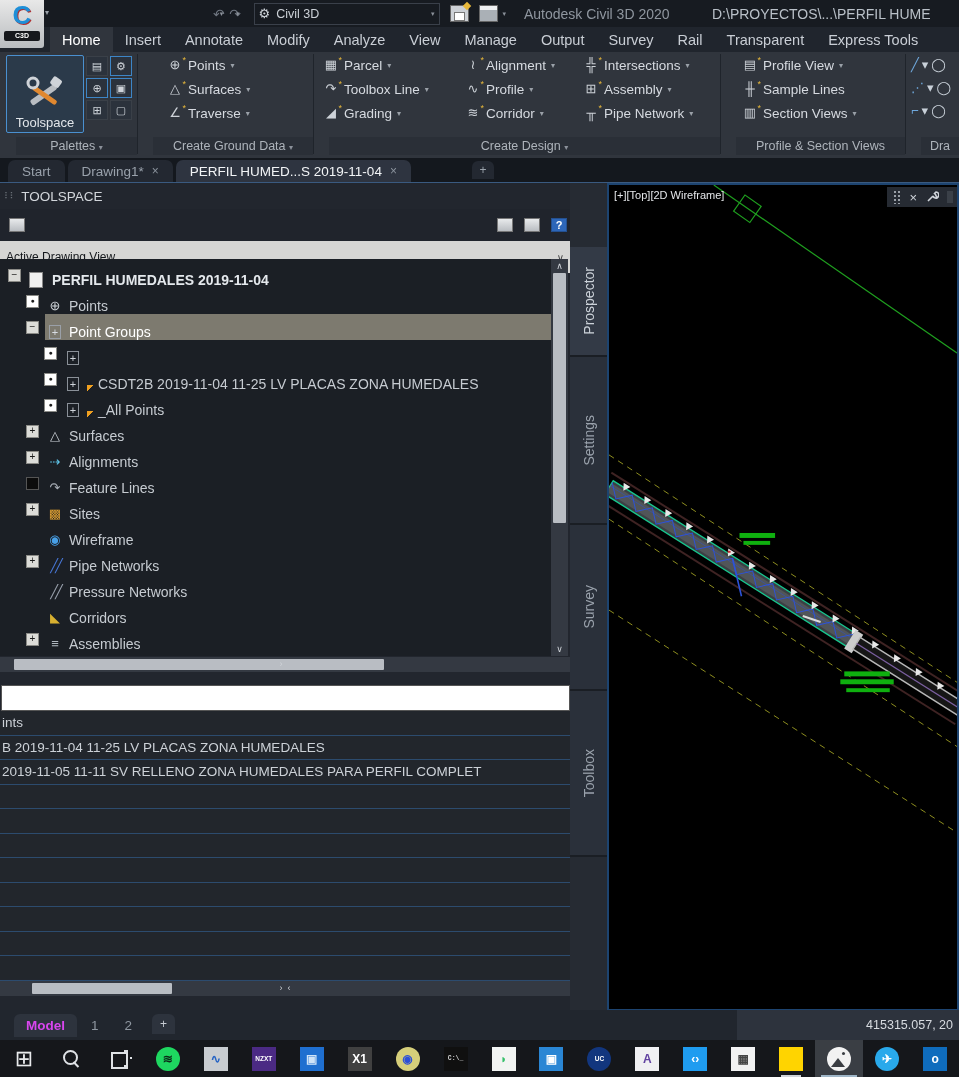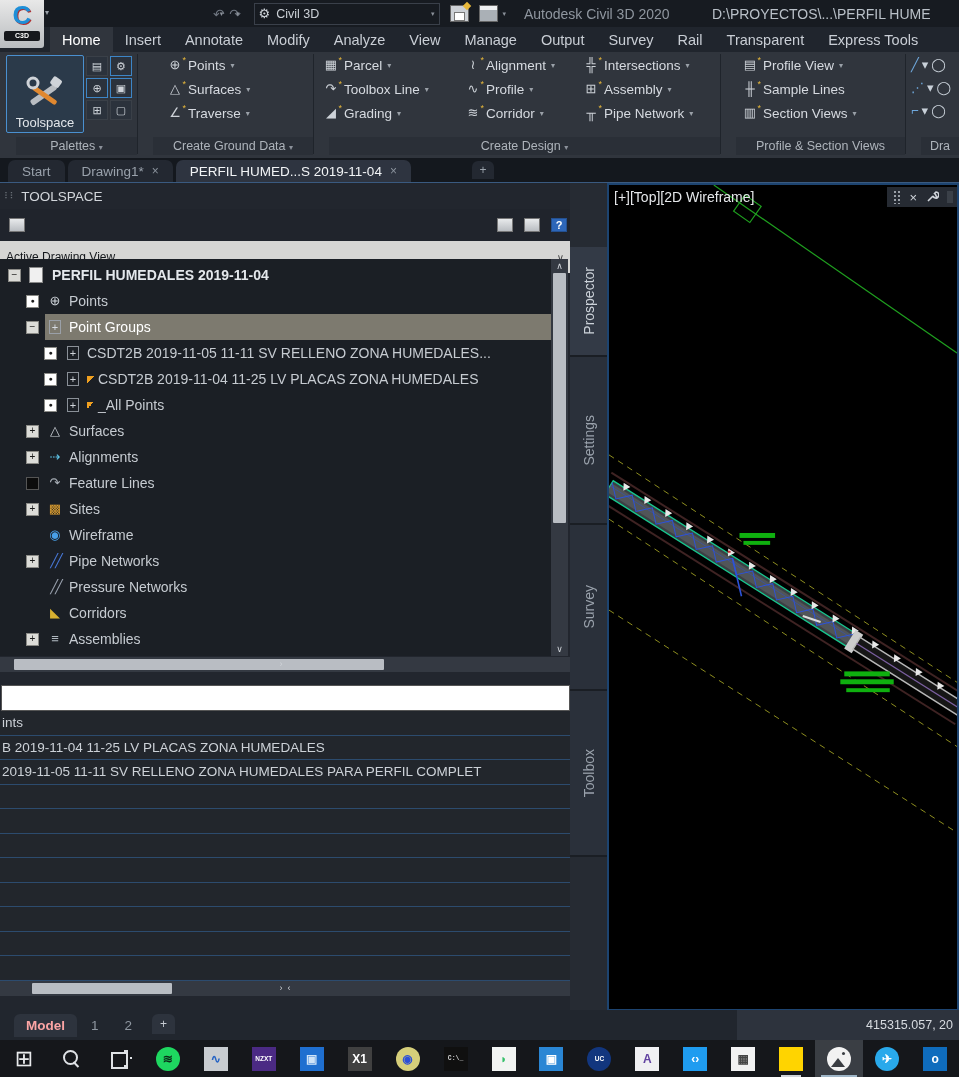--- a/index.html
+++ b/index.html
@@ -107,21 +107,21 @@
   .ticon.surfaces-icon::before{content:"\25B3";color:#cdd2d8;}
   .ticon.alignments-icon::before{content:"\21E2";color:#5ec4e8;}
   .ticon.feature-lines-icon::before{content:"\21B7";color:#aab0b8;}
   .ticon.sites-icon::before{content:"\25A9";color:#e0a030;}
   .ticon.catchments-icon::before{content:"\25C9";color:#48a0e8;}
   .ticon.pipe-networks-icon::before{content:"\2571\2571";color:#4878d8;letter-spacing:-3px;}
   .ticon.pressure-networks-icon::before{content:"\2571\2571";color:#9aa2ae;letter-spacing:-3px;}
   .ticon.corridors-icon::before{content:"\25E3";color:#d8b030;}
   .ticon.assemblies-icon::before{content:"\2261";color:#b0b8c0;}
   .flagmark{width:7px;height:7px;margin-right:4px;background:linear-gradient(135deg,#f0a020 50%,transparent 50%);}
-  .tmain{display:flex;align-items:center;flex:1;height:100%;padding-left:2px;}
+  .tmain{display:flex;align-items:flex-end;flex:1;height:100%;padding-left:2px;}
   .trow.m-selected .tmain{background:#7d7a6f;color:#fff;}
   .trow.m-bold .tlabel{font-weight:bold;color:#e4e8ec;}
   
   .sb-v{position:absolute;background:#343942;}
   #tree-sbv{left:551px;top:76px;width:17px;height:397px;}
   .sb-thumb-v{position:absolute;left:2px;width:13px;background:#b9bdc3;border-radius:1px;}
   .sb-arrow{position:absolute;width:100%;text-align:center;color:#cfd3d8;font-size:9px;}
   .sb-h{position:absolute;background:#343942;height:15px;}
   .sb-thumb-h{position:absolute;top:2px;height:11px;background:#b9bdc3;border-radius:1px;}
   #tree-sbh{left:0;top:474px;width:570px;}
@@ -138,33 +138,33 @@
   .vtab{width:37px;display:flex;align-items:center;justify-content:center;background:#2a303a;border-bottom:2px solid #1a1e24;box-sizing:border-box;}
   .vtab span{writing-mode:vertical-rl;transform:rotate(180deg);font-size:14px;color:#9aa2ac;}
   .vtab.m-active{background:#333a46;}
   .vtab.m-active span{color:#ccd2d9;}
   .vtab:nth-child(1){height:110px;} .vtab:nth-child(2){height:168px;}
   .vtab:nth-child(3){height:166px;} .vtab:nth-child(4){height:166px;}
 
   
   #viewport{position:absolute;left:607px;top:0;width:352px;height:828px;background:#000;
             border:2px solid #1d4470;box-sizing:border-box;}
-  #vp-label{position:absolute;left:5px;top:4px;font-size:14px;color:#e4e6e9;z-index:5;}
+  #vp-label{position:absolute;left:5px;top:4px;font-size:11px;color:#e4e6e9;z-index:5;}
   #vp-controls{position:absolute;right:0;top:2px;height:20px;display:flex;align-items:center;gap:8px;
                background:#262b33;padding:0 4px 0 6px;z-index:5;}
   #vp-controls .gripdots{width:8px;height:14px;background:
       radial-gradient(circle,#9aa0a8 1px,transparent 1.5px);background-size:4px 4px;}
   #vp-controls .x{color:#cfd4da;font-size:13px;}
   #vp-canvas{position:absolute;inset:0;}
 
   
   #statusrow{left:0;top:1010px;width:959px;height:30px;background:#21262e;}
   #layouttabs{position:absolute;left:14px;top:0;height:30px;display:flex;align-items:center;gap:2px;}
   .ltab{padding:4px 12px;font-size:13.5px;color:#8f97a1;border-radius:6px 6px 0 0;}
-  .ltab.m-active{color:#fca5a5;font-weight:bold;background:#2d333d;}
+  .ltab.m-active{color:#d946ef;font-weight:bold;background:#2d333d;}
   .ltab.plus{background:#2d333d;color:#c8cdd4;font-size:12px;padding:3px 8px;}
   #coordchip{position:absolute;right:0;top:0;width:222px;height:30px;background:#2d333d;
              font-size:12.5px;color:#d7dbe0;display:flex;align-items:center;justify-content:flex-end;padding-right:6px;box-sizing:border-box;}
 
   
   #taskbar{left:0;top:1040px;width:959px;height:37px;background:#15171b;display:flex;align-items:stretch;}
   .tb-item{width:48px;display:flex;align-items:center;justify-content:center;position:relative;}
   .tb-item.m-active{background:#3a3e44;}
   .tb-item.m-active::after{content:"";position:absolute;left:6px;right:6px;bottom:0;height:2px;background:#9fb6c8;}
   .tb-item.m-running::after{content:"";position:absolute;left:14px;right:14px;bottom:0;height:2px;background:#cfd3d8;}
@@ -483,21 +483,20 @@
             <span class="ticon point-groups-icon" data-name="tree-item-icon"></span>
 
             <span class="tlabel">Point Groups</span>
           </span>
         </div>
         <div class="trow ind2" data-name="tree-item-group-sv">
           <span class="expand dot" data-name="expand-toggle-icon"></span>
           <span class="tmain">
             <span class="ticon point-group-icon" data-name="tree-item-icon"></span>
 
-            <span class="tlabel">CSDT2B 2019-11-05 11-11 SV RELLENO ZONA HUMEDALES...</span>
           </span>
         </div>
         <div class="trow m-flag ind2" data-name="tree-item-group-lv">
           <span class="expand dot" data-name="expand-toggle-icon"></span>
           <span class="tmain">
             <span class="ticon point-group-icon" data-name="tree-item-icon"></span>
             <span class="flagmark" data-name="modifier-flag-icon"></span>
             <span class="tlabel">CSDT2B 2019-11-04 11-25 LV PLACAS ZONA HUMEDALES</span>
           </span>
         </div>

